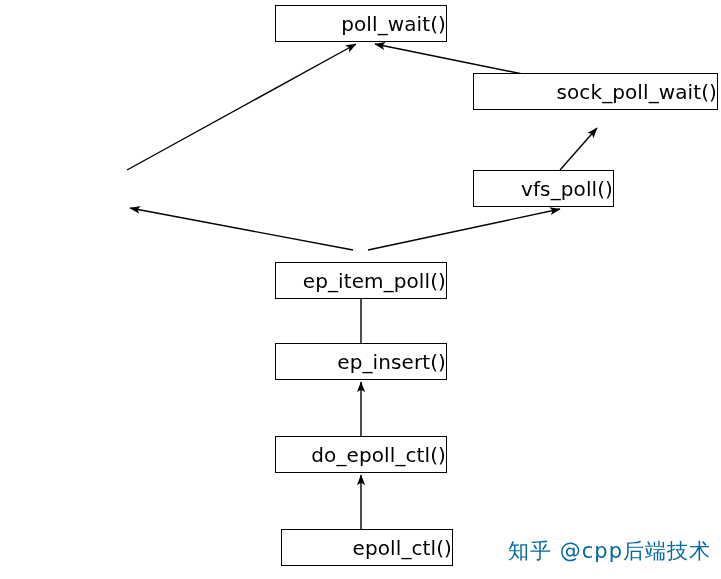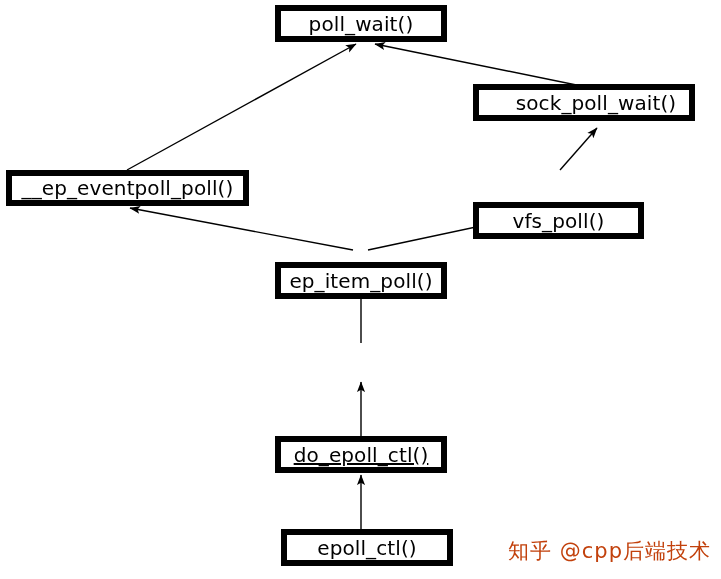--- a/index.html
+++ b/index.html
@@ -19,25 +19,25 @@
     position: absolute;
     left: 0;
     top: 0;
     width: 721px;
     height: 579px;
     pointer-events: none;
   }
   .node {
     position: absolute;
     box-sizing: border-box;
-    border: 6px solid #be185d;
+    border: 1px solid #be185d;
     background: #ffffff;
     display: flex;
     align-items: center;
-    justify-content: center;
+    justify-content: flex-end;
     color: #000000;
     font-size: 20px;
     font-weight: 400;
     letter-spacing: 0.1px;
     white-space: nowrap;
     z-index: 2;
   }
   .node-label {
     display: block;
     line-height: 1;
@@ -74,40 +74,40 @@
         <line x1="361" y1="343" x2="361" y2="289" stroke="#000000" stroke-width="1.4" marker-end="url(#arrowhead)"></line>
         <line x1="361" y1="436" x2="361" y2="382" stroke="#000000" stroke-width="1.4" marker-end="url(#arrowhead)"></line>
         <line x1="361" y1="529" x2="361" y2="475" stroke="#000000" stroke-width="1.4" marker-end="url(#arrowhead)"></line>
       </g>
   </svg>
 
   <div class="node" style="left: 275px; top: 5px; width: 172px; height: 37px; border-color: rgb(0, 0, 0);">
     <span class="node-label">poll_wait()</span>
   </div>
 
-  <div class="node" style="left: 473px; top: 84px; width: 222px; height: 37px; border-color: rgb(0, 0, 0); padding-left: 24px;">
+  <div class="node" style="left: 473px; top: 73px; width: 245px; height: 37px; border-color: rgb(0, 0, 0); padding-left: 24px;">
     <span class="node-label">sock_poll_wait()</span>
   </div>
 
-  <div class="node" style="left: 6px; top: 170px; width: 243px; height: 36px; border-color: rgb(0, 0, 0);">
-    <span class="node-label">__ep_eventpoll_poll()</span>
-  </div>
 
-  <div class="node" style="left: 473px; top: 170px; width: 171px; height: 37px; border-color: rgb(0, 0, 0); margin-top: 32px;">
+  <div class="node" style="left: 473px; top: 170px; width: 141px; height: 37px; border-color: rgb(0, 0, 0);">
     <span class="node-label">vfs_poll()</span>
   </div>
 
   <div class="node" style="left: 275px; top: 250px; width: 172px; height: 37px; border-color: rgb(0, 0, 0); margin-top: 12px;">
     <span class="node-label">ep_item_poll()</span>
   </div>
 
+  <div class="node" style="left: 275px; top: 343px; width: 172px; height: 37px; border-color: rgb(0, 0, 0);">
+    <span class="node-label">ep_insert()</span>
+  </div>
 
-  <div class="node" style="left: 275px; top: 436px; width: 172px; height: 37px; border-color: rgb(0, 0, 0); text-decoration: underline;">
+  <div class="node" style="left: 275px; top: 436px; width: 172px; height: 37px; border-color: rgb(0, 0, 0);">
     <span class="node-label">do_epoll_ctl()</span>
   </div>
 
   <div class="node" style="left: 275px; top: 529px; width: 172px; height: 37px; border-color: rgb(0, 0, 0); margin-left: 6px;">
     <span class="node-label">epoll_ctl()</span>
   </div>
 
-  <div id="watermark" style="color: #c2410c; text-align: center;">知乎 @cpp后端技术</div>
+  <div id="watermark" style="color: #0369a1; text-align: center;">知乎 @cpp后端技术</div>
 
 </div>
 
 </body></html>

